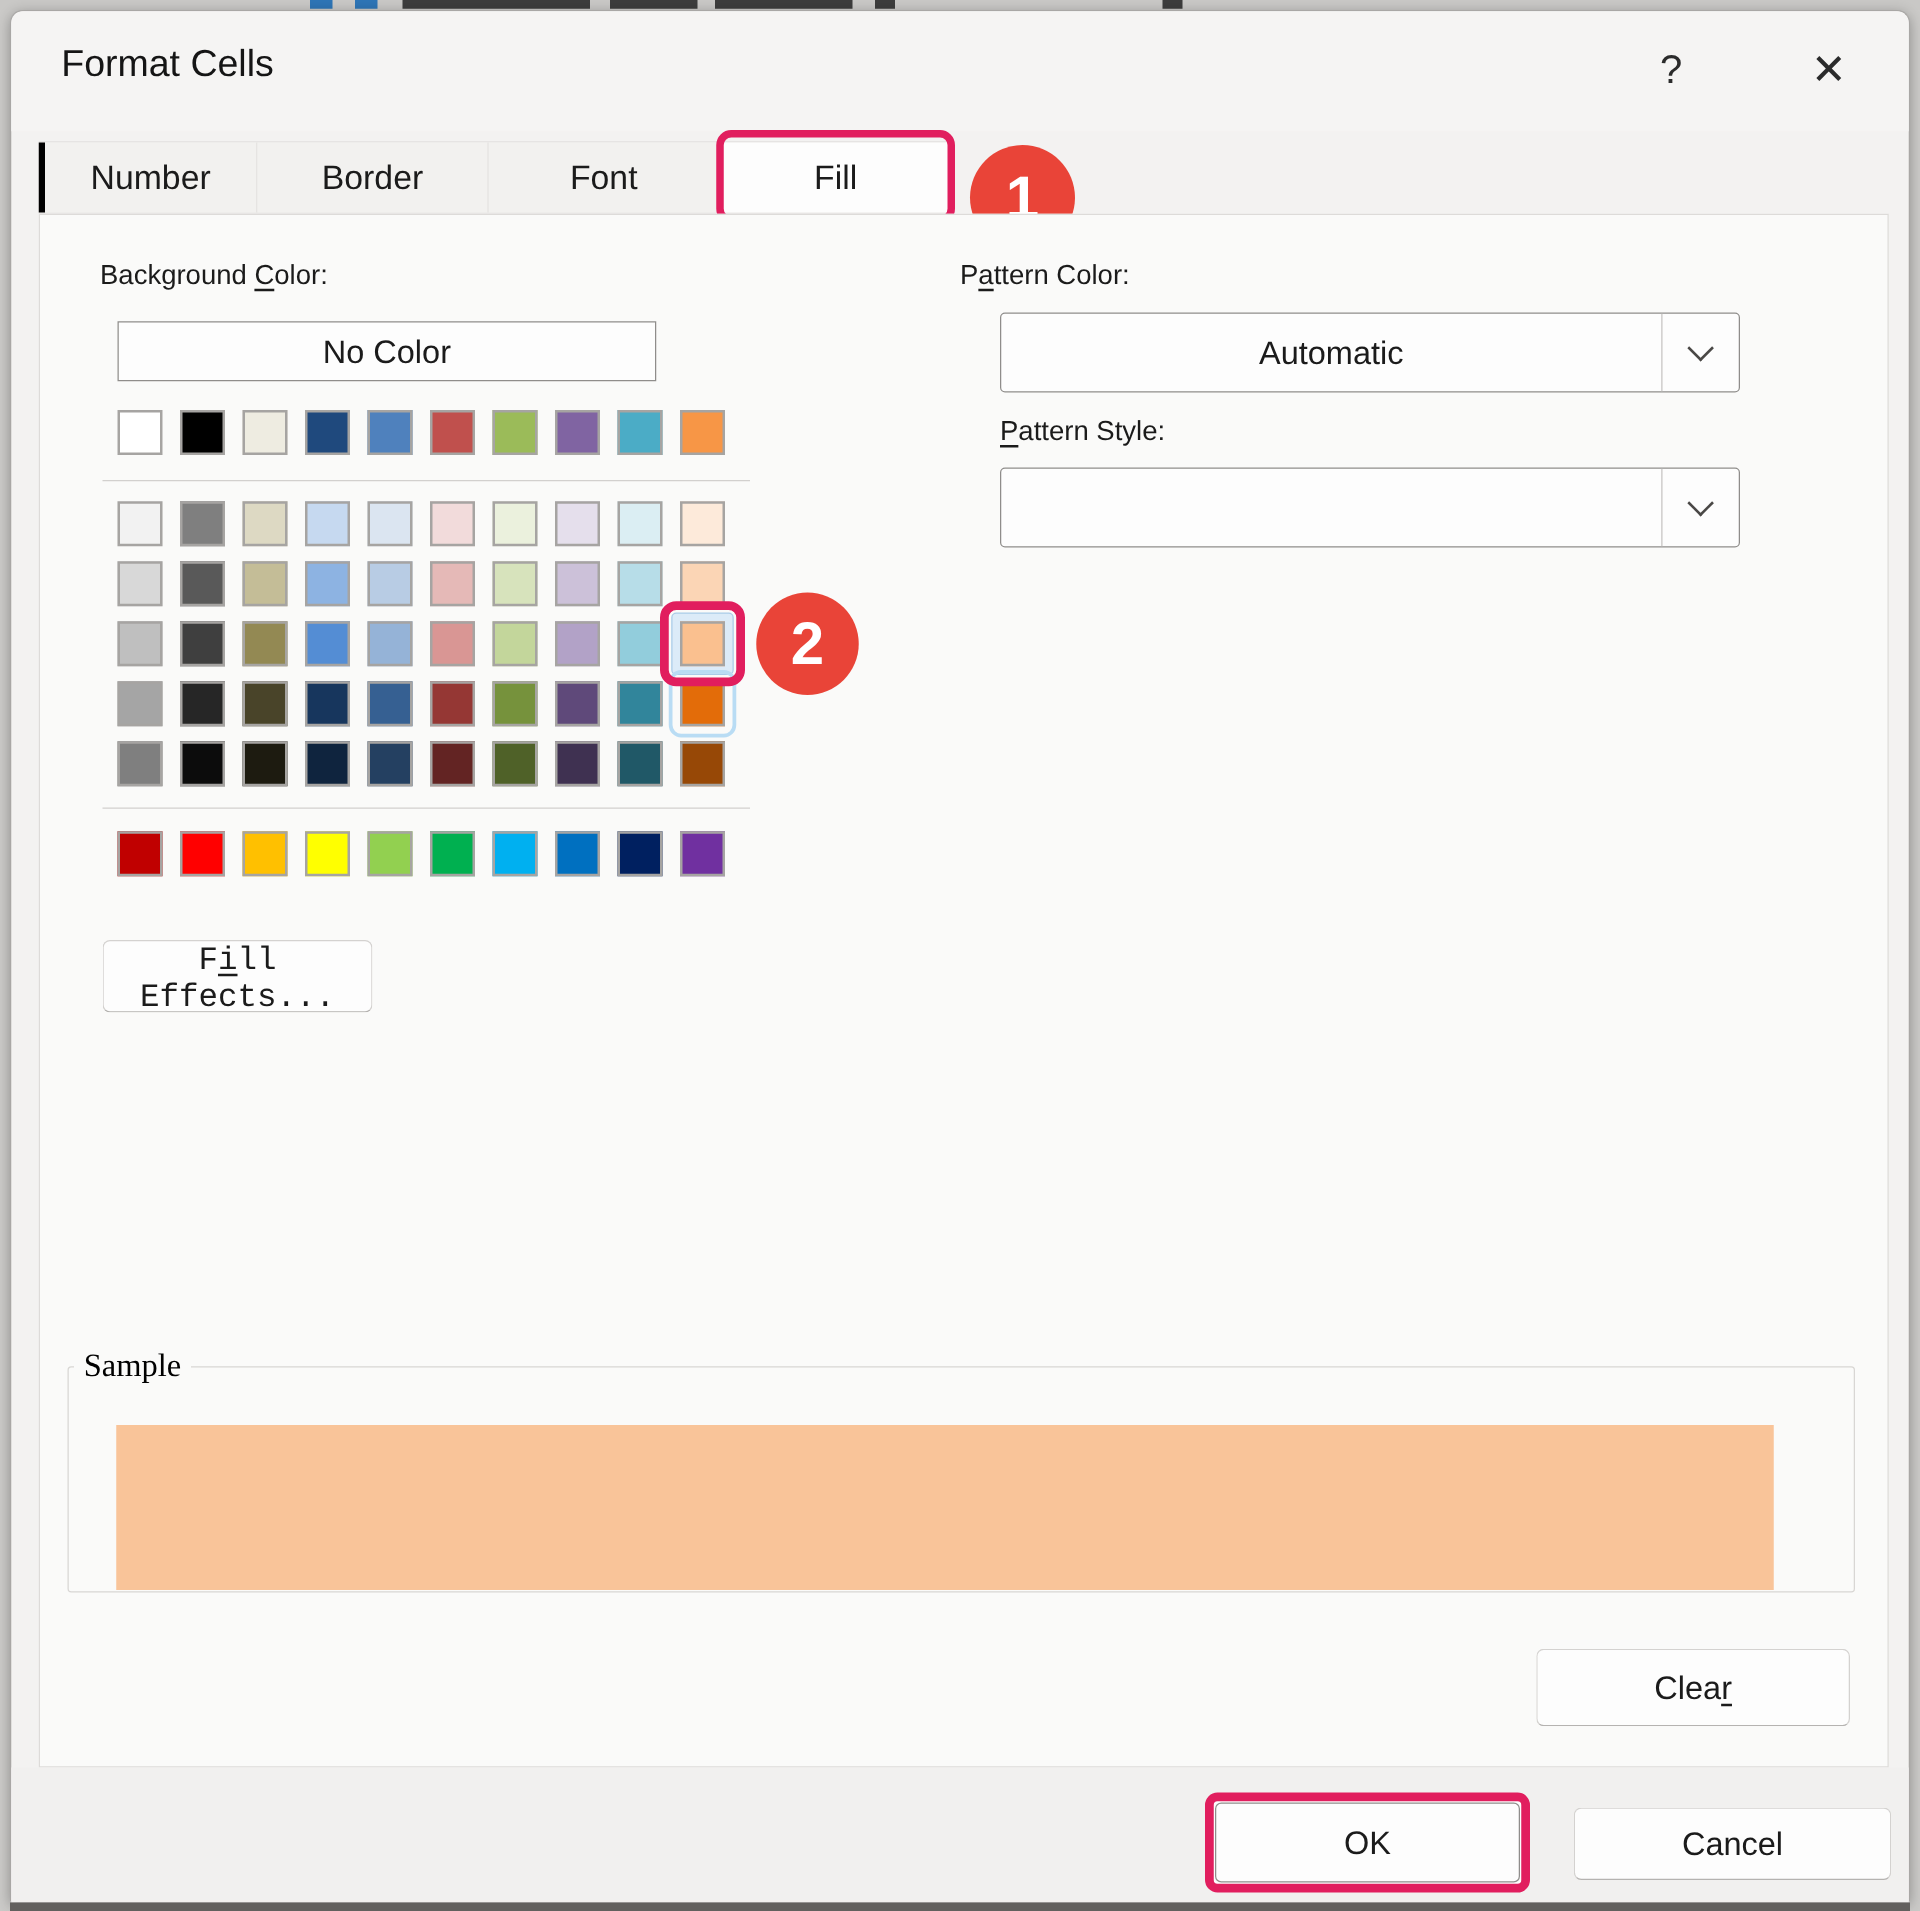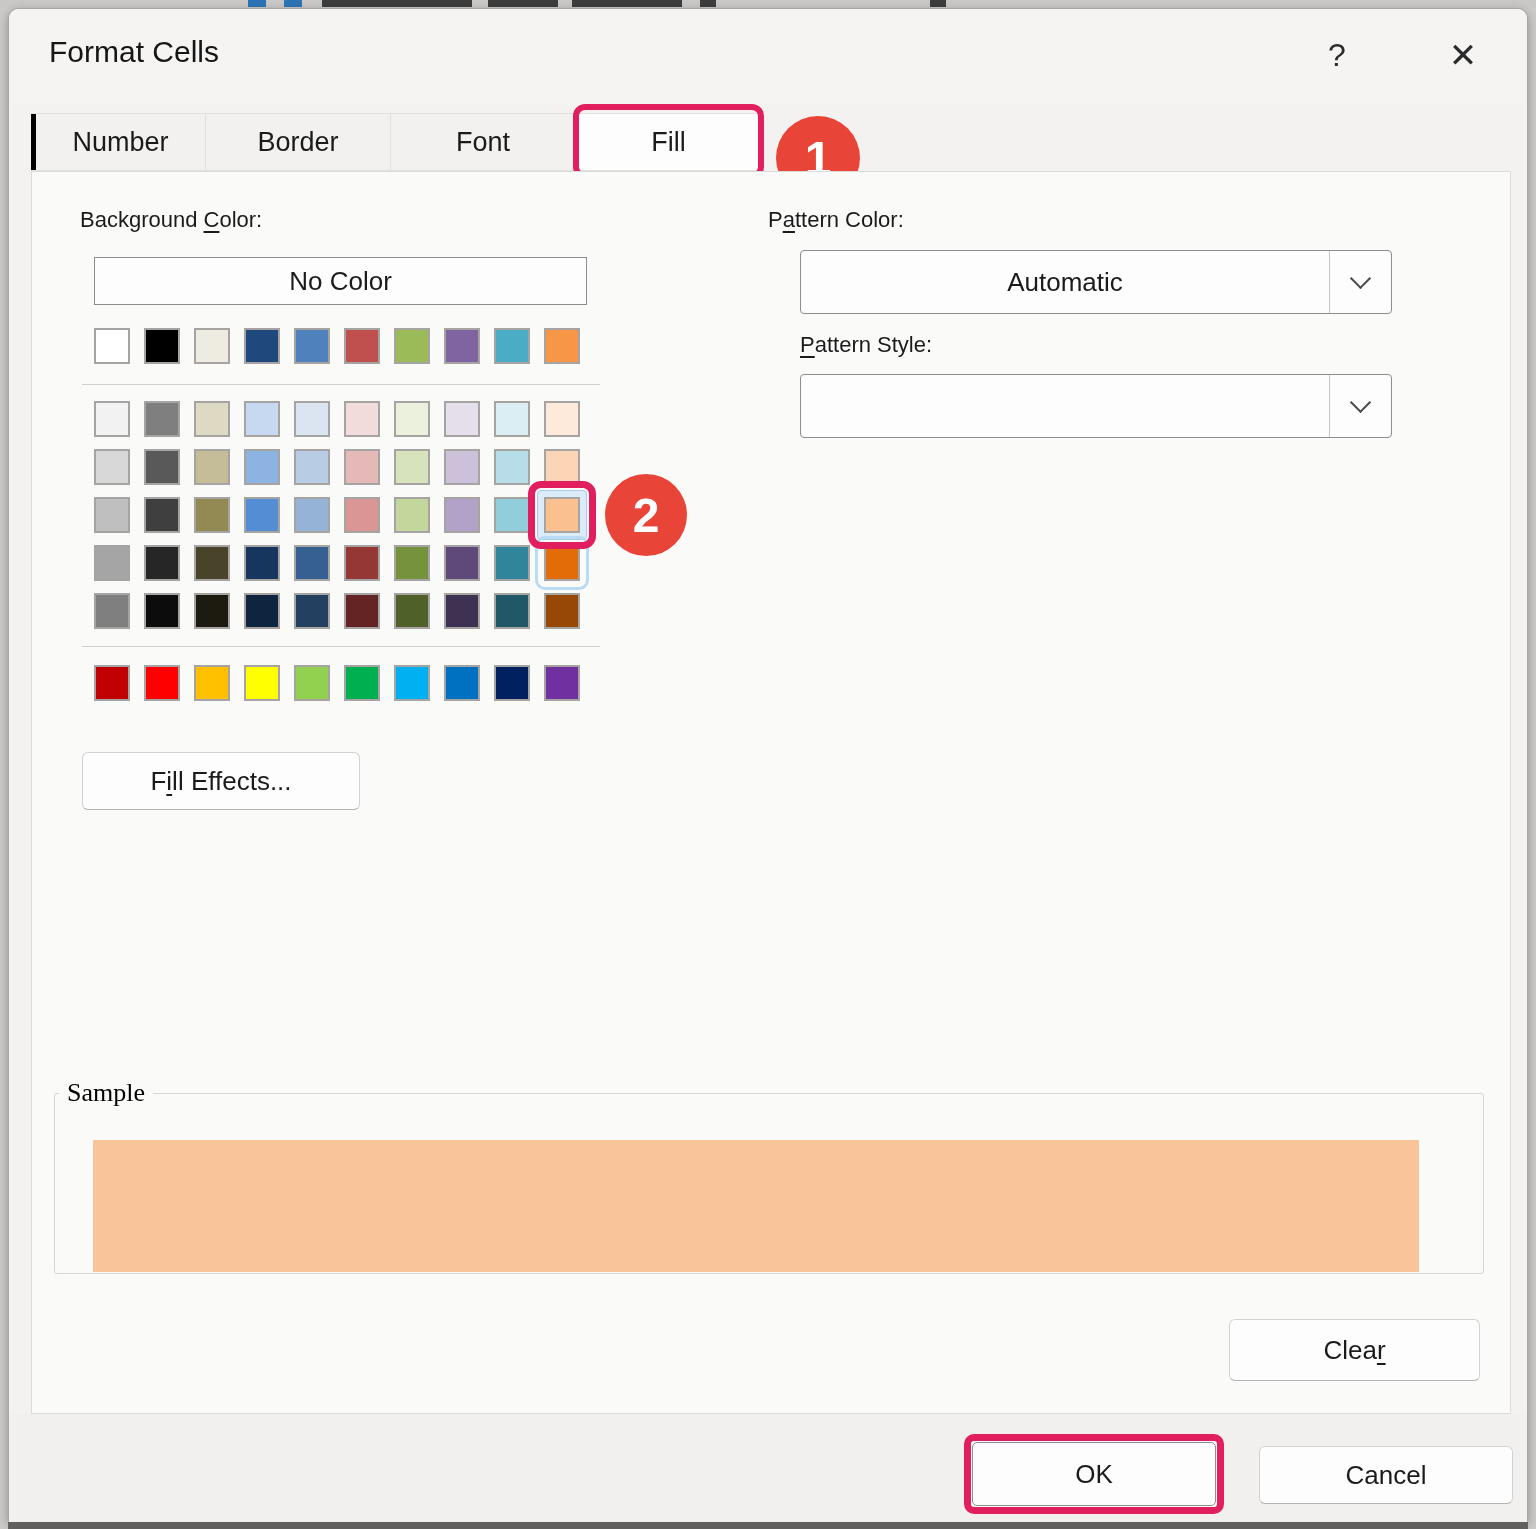--- a/index.html
+++ b/index.html
@@ -48,41 +48,41 @@
   .badge2{left:573px;top:302px;width:82px;height:82px;}
   
   .panel{position:absolute;left:22px;top:162px;width:1480px;height:1243px;
          background:#fafaf9;border:1px solid #dddbd9;}
   .lbl{position:absolute;font-size:22px;color:#1b1b1b;white-space:pre;}
   .u{text-decoration:underline;text-underline-offset:4px;}
   .lbl-bg{left:48px;top:35px;}
   .lbl-pc{left:736px;top:35px;}
   .lbl-ps{left:768px;top:160px;}
   
-  .no-color{position:absolute;left:62px;top:85px;width:493px;height:48px;
+  .no-color{position:absolute;left:62px;top:85px;width:431px;height:48px;
             background:#fdfdfd;border:1px solid #8f8d8b;font-size:26px;
             font-family:"Liberation Sans",sans-serif;color:#1b1b1b;}
   
   .crow{display:flex;gap:14px;}
   .cell{width:36px;height:36px;position:relative;}
   .swatch{position:absolute;inset:0;border:2px solid #a6a4a2;z-index:1;}
   .theme-row{position:absolute;left:62px;top:156px;}
   .cgrid{position:absolute;left:62px;top:229px;}
   .cgrid .crow{margin-bottom:12px;}
   .std-row{position:absolute;left:62px;top:493px;}
   .sep{position:absolute;left:50px;width:518px;height:1px;background:#d2d0ce;}
   .sep1{top:212px;}
   .sep2{top:474px;}
   .halo{position:absolute;inset:-7px;background:#dcebf8;border:1px solid #a9cbe8;border-radius:4px;z-index:0;}
   .pink-ring{position:absolute;inset:-16px;border:7px solid var(--ring);border-radius:13px;z-index:2;}
   .hover-ring{position:absolute;inset:-9px;border:3px solid #b9dcf4;border-radius:10px;z-index:0;}
   
   .btn{background:#fdfdfd;border:1px solid #d4d2d0;border-bottom-color:#b5b3b1;border-radius:6px;
        font-size:26px;color:#1b1b1b;font-family:"Liberation Sans",sans-serif;}
-  .btn-fx{position:absolute;left:50px;top:580px;width:278px;height:58px;}
+  .btn-fx{position:absolute;left:50px;top:580px;width:216px;height:58px;font-family:Liberation Mono, monospace;}
   .btn-mc{position:absolute;left:338px;top:580px;width:253px;height:58px;}
   .btn-clear{position:absolute;left:1197px;top:1147px;width:251px;height:62px;}
   
   .combo{position:absolute;left:768px;width:592px;height:64px;background:#fdfdfd;
          border:1px solid #8f8d8b;border-radius:4px;display:flex;}
   .combo1{top:78px;}
   .combo2{top:202px;}
   .combo-value{flex:1;display:flex;align-items:center;justify-content:center;font-size:26px;}
   .combo-arrow{width:62px;border-left:1px solid #c6c4c2;display:flex;align-items:center;justify-content:center;}
   .chev{width:15px;height:15px;border-right:2px solid #4a4846;border-bottom:2px solid #4a4846;

